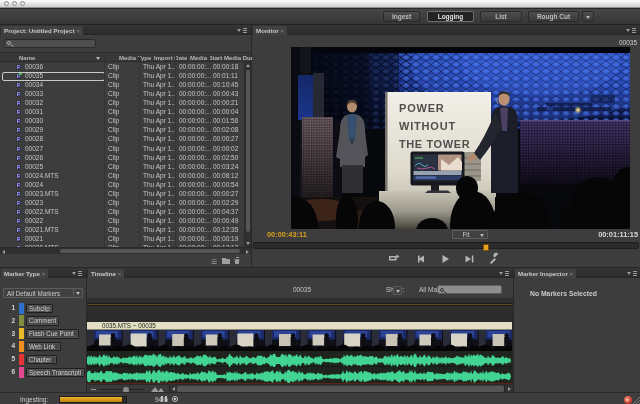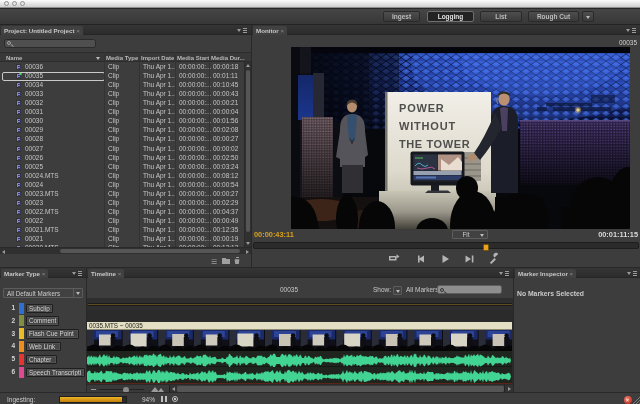--- a/index.html
+++ b/index.html
@@ -1,18 +1,18 @@
 <!DOCTYPE html>
 <html><head><meta charset="utf-8">
 <style>
 * { margin:0; padding:0; box-sizing:border-box; }
 html,body { width:640px; height:404px; overflow:hidden; background:#282828;
   font-family:"Liberation Sans",sans-serif; }
 .abs { position:absolute; }
-.txt { position:absolute; line-height:1; white-space:nowrap; }
+.txt { position:absolute; line-height:1; white-space:nowrap;margin-left:13px; }
 
 #titlebar { left:0; top:0; width:640px; height:8px;
   background:linear-gradient(#fdfdfd,#cfcfcf); border-bottom:1px solid #8f8f8f; }
 .tl { position:absolute; top:1px; width:5px; height:5px; border-radius:50%;
   border:1px solid #909090; background:#e6e6e6; }
 
 #toolbar { left:0; top:9px; width:640px; height:16px;
   background:linear-gradient(#464646,#373737); border-bottom:1px solid #232323; }
 .tbtn { position:absolute; top:2px; height:11px; border-radius:2px;
   background:linear-gradient(#4e4e4e,#3a3a3a); border:1px solid #2a2a2a;

